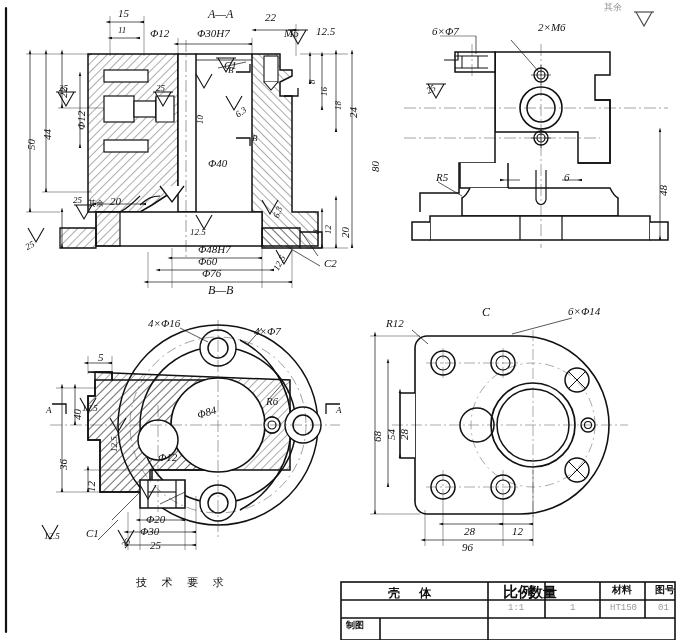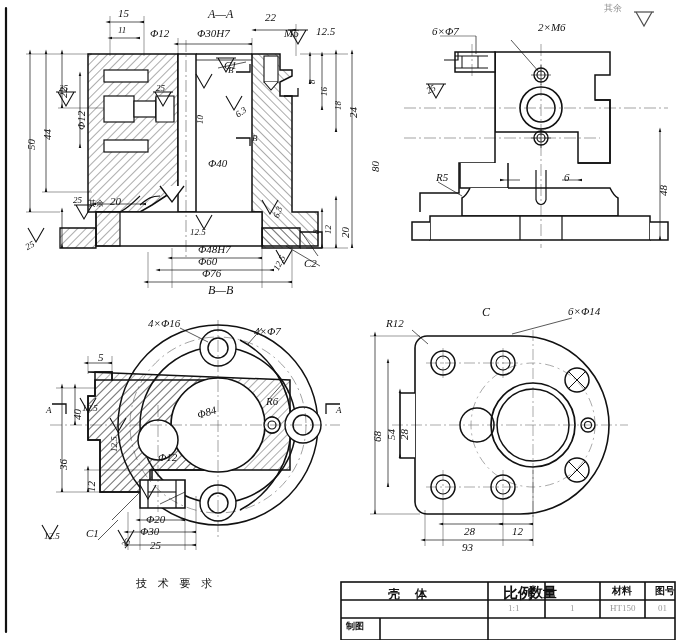--- a/index.html
+++ b/index.html
@@ -8,21 +8,21 @@
     width:678px;height:640px;overflow:hidden;position:relative;
     font-family:"Liberation Serif","DejaVu Serif",serif;
     color:#111;
   }
   #sheet{position:absolute;left:0;top:0;width:584px;height:640px;}
   svg.layer{position:absolute;left:0;top:0;width:678px;height:640px;overflow:visible;}
   .txt{position:absolute;white-space:nowrap;font-style:italic;line-height:1;}
   .dim{font-size:11px;}
   .dimsm{font-size:9px;}
   .dimbig{font-size:12px;}
-  .cn{font-style:normal;font-family:Liberation Serif, serif;}
+  .cn{font-style:normal;font-family:Liberation Mono, monospace;}
   .rot90{transform:rotate(-90deg);transform-origin:left top;}
   .rotn{transform-origin:left top;}
 </style>
 </head>
 <body>
 
 <div id="sheet">
 
   <svg class="layer" viewBox="0 0 678 640">
     <defs>
@@ -391,21 +391,21 @@
 
   <div class="txt dimsm" style="left:59px;top:84px;">25</div>
   <div class="txt dimsm" style="left:156px;top:84px;">25</div>
   <div class="txt dimsm rotn" style="left:234px;top:112px;transform:rotate(-35deg);">6.3</div>
   <div class="txt dimsm rotn" style="left:272px;top:216px;transform:rotate(-70deg);">6.3</div>
   <div class="txt dimsm" style="left:190px;top:228px;">12.5</div>
   <div class="txt dimsm" style="left:73px;top:196px;">25</div>
   <div class="txt dimsm rotn" style="left:24px;top:244px;transform:rotate(-28deg);">25</div>
   <div class="txt dimsm rotn" style="left:272px;top:268px;transform:rotate(-62deg);">12.5</div>
   <div class="txt dim" style="left:224px;top:60px;">C1</div>
-  <div class="txt dim" style="left:304px;top:258px;">C2</div>
+  <div class="txt dim" style="left:324px;top:258px;">C2</div>
   <div class="txt dimsm" style="left:228px;top:66px;">B</div>
   <div class="txt dimsm" style="left:252px;top:134px;">B</div>
   <div class="txt dimsm cn" style="left:88px;top:200px;font-size:8px;">其余</div>
   <div class="txt dimsm rot90" style="left:196px;top:124px;">10</div>
 
   <div class="txt dim" style="left:432px;top:26px;">6×Φ7</div>
   <div class="txt dim" style="left:538px;top:22px;">2×M6</div>
   <div class="txt dim" style="left:436px;top:172px;">R5</div>
   <div class="txt dim" style="left:564px;top:172px;">6</div>
   <div class="txt dim rot90" style="left:658px;top:196px;">48</div>
@@ -432,21 +432,21 @@
   <div class="txt dimsm" style="left:336px;top:406px;">A</div>
 
   <div class="txt dimbig" style="left:482px;top:306px;">C</div>
   <div class="txt dim" style="left:386px;top:318px;">R12</div>
   <div class="txt dim" style="left:568px;top:306px;">6×Φ14</div>
   <div class="txt dim rot90" style="left:372px;top:442px;">68</div>
   <div class="txt dim rot90" style="left:386px;top:440px;">54</div>
   <div class="txt dim rot90" style="left:399px;top:440px;">28</div>
   <div class="txt dim" style="left:464px;top:526px;">28</div>
   <div class="txt dim" style="left:512px;top:526px;">12</div>
-  <div class="txt dim" style="left:462px;top:542px;">93</div>
+  <div class="txt dim" style="left:462px;top:542px;">96</div>
 
   <div class="txt cn" style="left:136px;top:578px;font-size:11px;letter-spacing:4px;">技 术 要 求</div>
 
   <div class="txt cn" style="left:388px;top:588px;font-size:12px;letter-spacing:6px;font-weight:bold;">壳  体</div>
   <div class="txt cn" style="left:346px;top:622px;font-size:9px;font-weight:bold;">制图</div>
 
   <div class="txt cn" style="left:503px;top:586px;font-size:15px;font-weight:bold;">比例</div>
   <div class="txt cn" style="left:529px;top:586px;font-size:14px;font-weight:bold;">数量</div>
   <div class="txt cn" style="left:612px;top:586px;font-size:10px;font-weight:bold;">材料</div>
   <div class="txt cn" style="left:655px;top:586px;font-size:10px;font-weight:bold;">图号</div>

